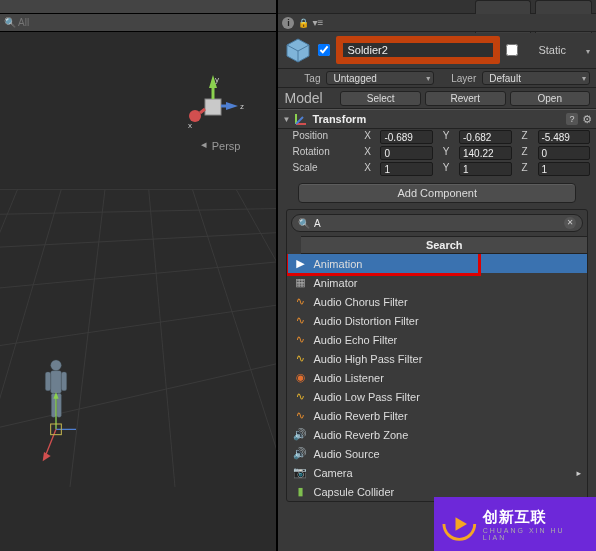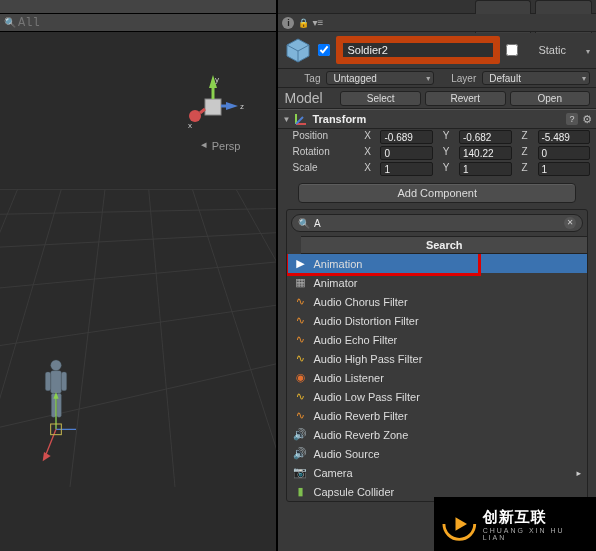--- a/index.html
+++ b/index.html
@@ -4,21 +4,21 @@
 <style>
 * { margin:0; padding:0; box-sizing:border-box; font-family:Arial,Helvetica,sans-serif; }
 html,body { width:596px; height:551px; overflow:hidden; background:#222; }
 .root { display:flex; width:596px; height:551px; position:relative; }
 
 
 .scene { width:316px; height:551px; position:relative; background:#303030; }
 .scene-topbar { height:14px; background:#444; border-bottom:1px solid #000; }
 .search-row { height:18px; background:#444; border-bottom:1px solid #000; display:flex; align-items:center; padding:0 4px; }
 .search-row .icon { width:12px; height:12px; color:#aaa; font-size:10px; line-height:12px; margin-right:2px; }
-.search-row input { flex:1; background:transparent; border:none; color:#ccc; font-size:12px; outline:none;font-family:Liberation Mono, monospace; }
+.search-row input { flex:1; background:transparent; border:none; color:#ccc; font-size:10px; outline:none; }
 .scene-view { position:relative; width:100%; height:calc(100% - 32px); background:#2b2b2b; overflow:hidden; }
 .scene-view .persp { position:absolute; top:108px; right:36px; color:#999; font-size:11px; }
 .gizmo { position:absolute; top:40px; right:28px; width:70px; height:70px; }
 .gizmo svg { width:100%; height:100%; }
 .persp-icon { position:absolute; top:106px; right:70px; color:#999; font-size:11px; }
 
 
 .grid { position:absolute; inset:0; }
 .grid line { stroke:#3c3c3c; stroke-width:1; }
 
@@ -89,21 +89,21 @@
 .ic-play { color:#fff; }
 .ic-anim { color:#aaa; }
 .ic-audio-orange { color:#e38b2f; }
 .ic-audio-yellow { color:#e3b12f; }
 .ic-listener { color:#e3702f; }
 .ic-speaker { color:#e38b2f; }
 .ic-camera { color:#556; }
 .ic-capsule { color:#7fbf4f; }
 
 
-.logo { position:absolute; right:0; bottom:0; width:162px; height:54px; background:#000000; display:flex; align-items:center; gap:6px; padding:4px 8px;justify-content:space-between; }
+.logo { position:absolute; right:0; bottom:0; width:162px; height:54px; background:#6d28d9; display:flex; align-items:center; gap:6px; padding:4px 8px;justify-content:space-between; }
 .logo .mark { width:36px; height:36px; }
 .logo .txt { color:#fff; font-size:15px; font-weight:bold; letter-spacing:1px; }
 .logo .sub { color:#aaa; font-size:7px; letter-spacing:2px; }
 
 </style>
 </head>
 <body>
 
 <div class="root">
 

